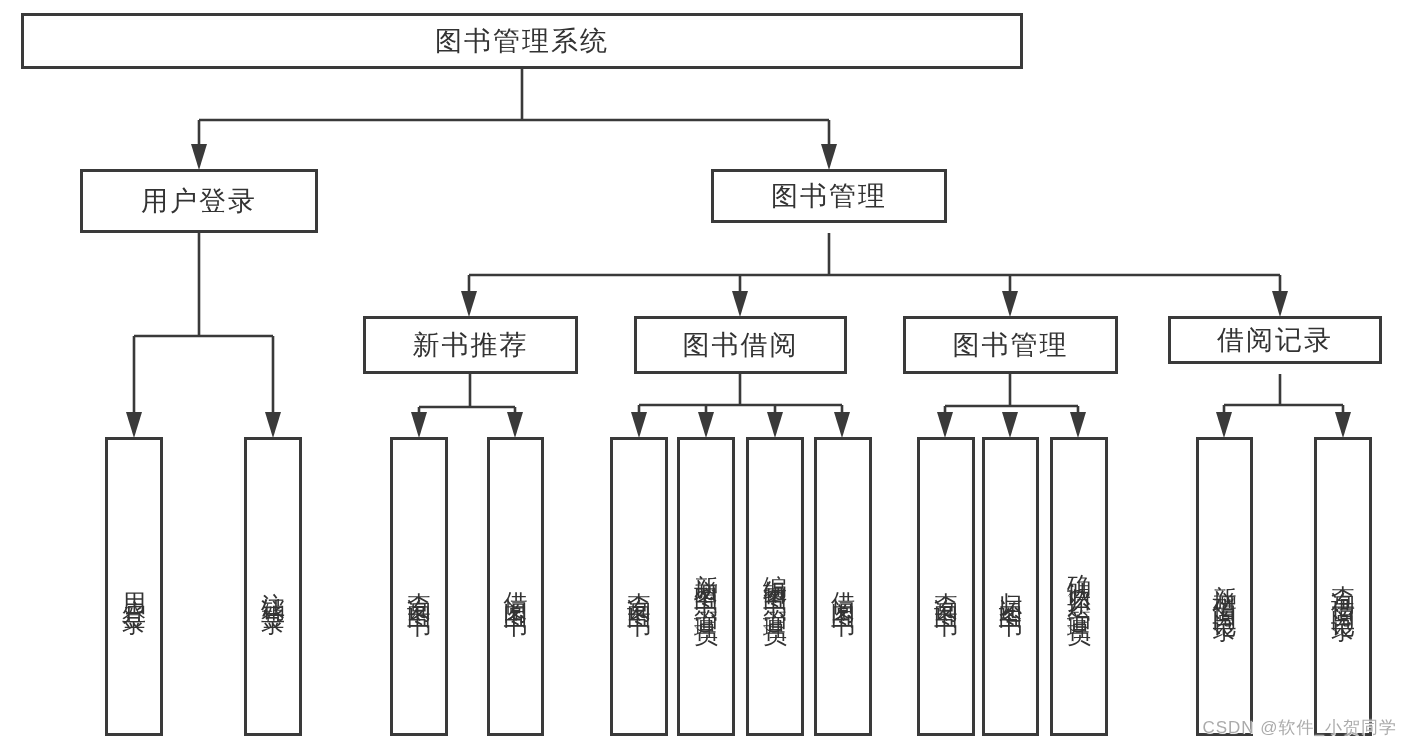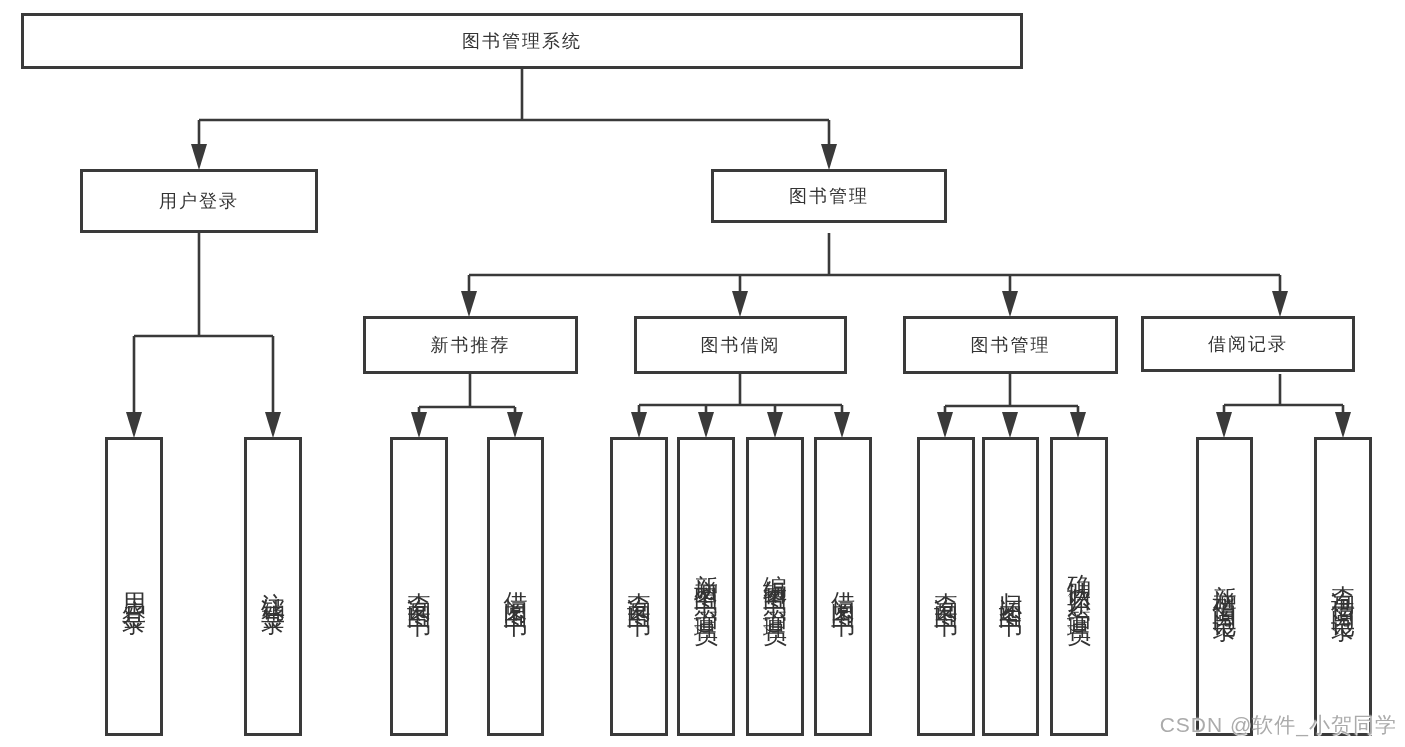--- a/index.html
+++ b/index.html
@@ -24,36 +24,36 @@
     box-sizing: border-box;
     background: #ffffff;
     border: 3px solid #3a3a3a;
     display: flex;
     align-items: center;
     justify-content: center;
     color: #333333;
     z-index: 2;
   }
   .box.h {
-    font-size: 18px;
+    font-size: 27px;
     letter-spacing: 2px;
     white-space: nowrap;
   }
   .box.v {
     writing-mode: vertical-rl;
     text-orientation: mixed;
     font-size: 24px;
     letter-spacing: 7px;
     line-height: 1;
   }
   .watermark {
     position: absolute;
     right: 8px;
     bottom: 8px;
-    font-size: 21px;
+    font-size: 17px;
     letter-spacing: 1px;
     color: #ababab;
     text-shadow: 0 0 2px #ffffff, 1px 1px 0 rgba(255,255,255,0.85);
     z-index: 3;
     white-space: nowrap;
   }
 </style>
 </head>
 <body>
 
@@ -115,21 +115,21 @@
 
   <div class="box h" style="left:363px; top:316px; width:215px; height:58px">
     <span>新书推荐</span>
   </div>
   <div class="box h" style="left:634px; top:316px; width:213px; height:58px">
     <span>图书借阅</span>
   </div>
   <div class="box h" style="left:903px; top:316px; width:215px; height:58px">
     <span>图书管理</span>
   </div>
-  <div class="box h" style="left:1141px; top:316px; width:214px; height:56px">
+  <div class="box h" style="left:1168px; top:316px; width:214px; height:48px">
     <span>借阅记录</span>
   </div>
 
   <div class="box v" style="left:105px; top:437px; width:58px; height:299px">
     <span>用户登录</span>
   </div>
   <div class="box v" style="left:244px; top:437px; width:58px; height:299px">
     <span>注销登录</span>
   </div>
 

